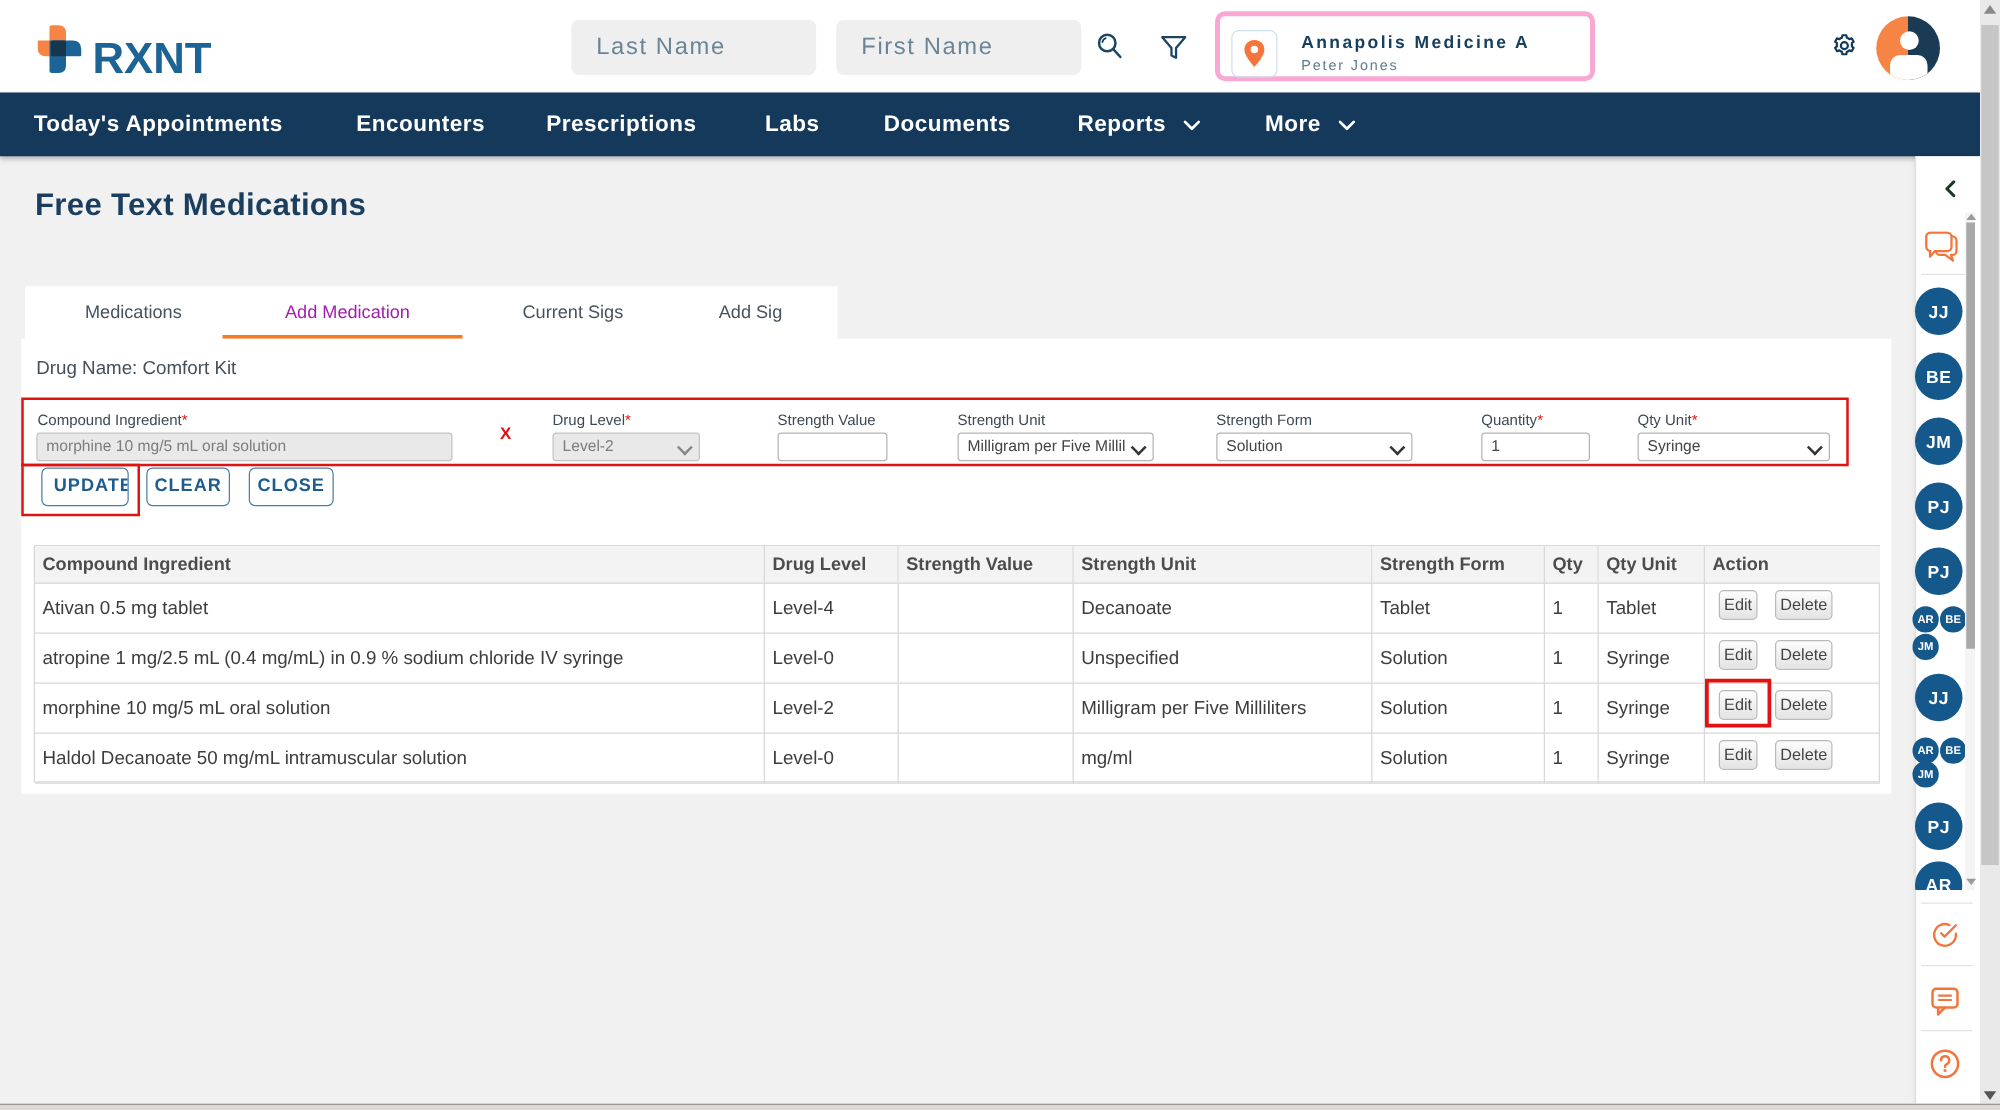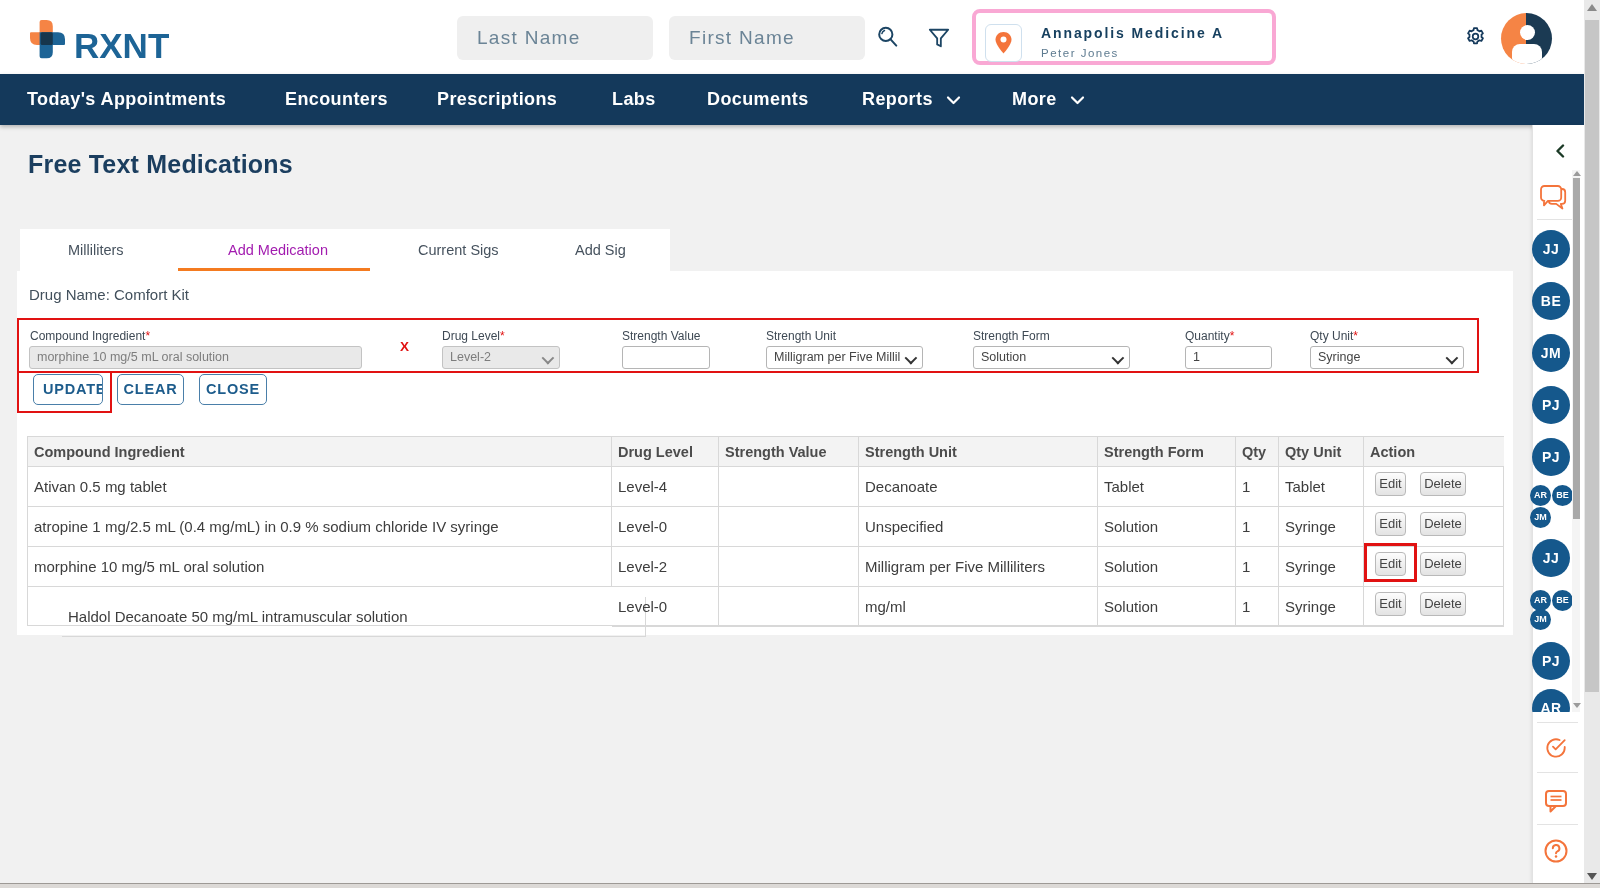--- a/index.html
+++ b/index.html
@@ -114,21 +114,21 @@
     </svg>
   <div class="navitem" style="left:1012px;">More</div>
   <svg class="abs" style="left:1070px;top:19px" width="15" height="15" viewBox="0 0 15 15">
       <path d="M2,4.5 L7.5,10 L13,4.5" fill="none" stroke="#fff" stroke-width="2.2" stroke-linecap="round" stroke-linejoin="round"></path>
     </svg>
 </div>
 
 <div id="heading">Free Text Medications</div>
 
 <div id="tabstrip">
-  <div class="tab" style="left:48px;">Milliliters</div>
+  <div class="tab" style="left:48px;">Medications</div>
   <div class="tab" id="tabActive" style="left:208px;">Add Medication</div>
   <div class="tab" style="left:398px;">Current Sigs</div>
   <div class="tab" style="left:555px;">Add Sig</div>
   <div id="tabline"></div>
 </div>
 
 <div id="panel">
   <div id="drugname">Drug Name: Comfort Kit</div>
 </div>
 
@@ -198,21 +198,21 @@
   <div class="td" style="left:584px;top:110px;width:107px;">Level-2</div>
   <div class="td" style="left:691px;top:110px;width:140px;"></div>
   <div class="td" style="left:831px;top:110px;width:239px;">Milligram per Five Milliliters</div>
   <div class="td" style="left:1070px;top:110px;width:138px;">Solution</div>
   <div class="td" style="left:1208px;top:110px;width:43px;">1</div>
   <div class="td" style="left:1251px;top:110px;width:85px;">Syringe</div>
   <div class="td" style="left:1336px;top:110px;width:140px;border-right:none;"></div>
   <div class="gbtn" style="left:1347px;top:115px;width:31px;">Edit</div>
   <div class="gbtn" style="left:1392px;top:115px;width:46px;">Delete</div>
 
-  <div class="td" style="left:0;top:160px;width:584px;margin-left:34px;">Haldol Decanoate 50 mg/mL intramuscular solution</div>
+  <div class="td" style="left:0;top:150px;width:584px;">Haldol Decanoate 50 mg/mL intramuscular solution</div>
   <div class="td" style="left:584px;top:150px;width:107px;">Level-0</div>
   <div class="td" style="left:691px;top:150px;width:140px;"></div>
   <div class="td" style="left:831px;top:150px;width:239px;">mg/ml</div>
   <div class="td" style="left:1070px;top:150px;width:138px;">Solution</div>
   <div class="td" style="left:1208px;top:150px;width:43px;">1</div>
   <div class="td" style="left:1251px;top:150px;width:85px;">Syringe</div>
   <div class="td" style="left:1336px;top:150px;width:140px;border-right:none;"></div>
   <div class="gbtn" style="left:1347px;top:155px;width:31px;">Edit</div>
   <div class="gbtn" style="left:1392px;top:155px;width:46px;">Delete</div>
 </div>

